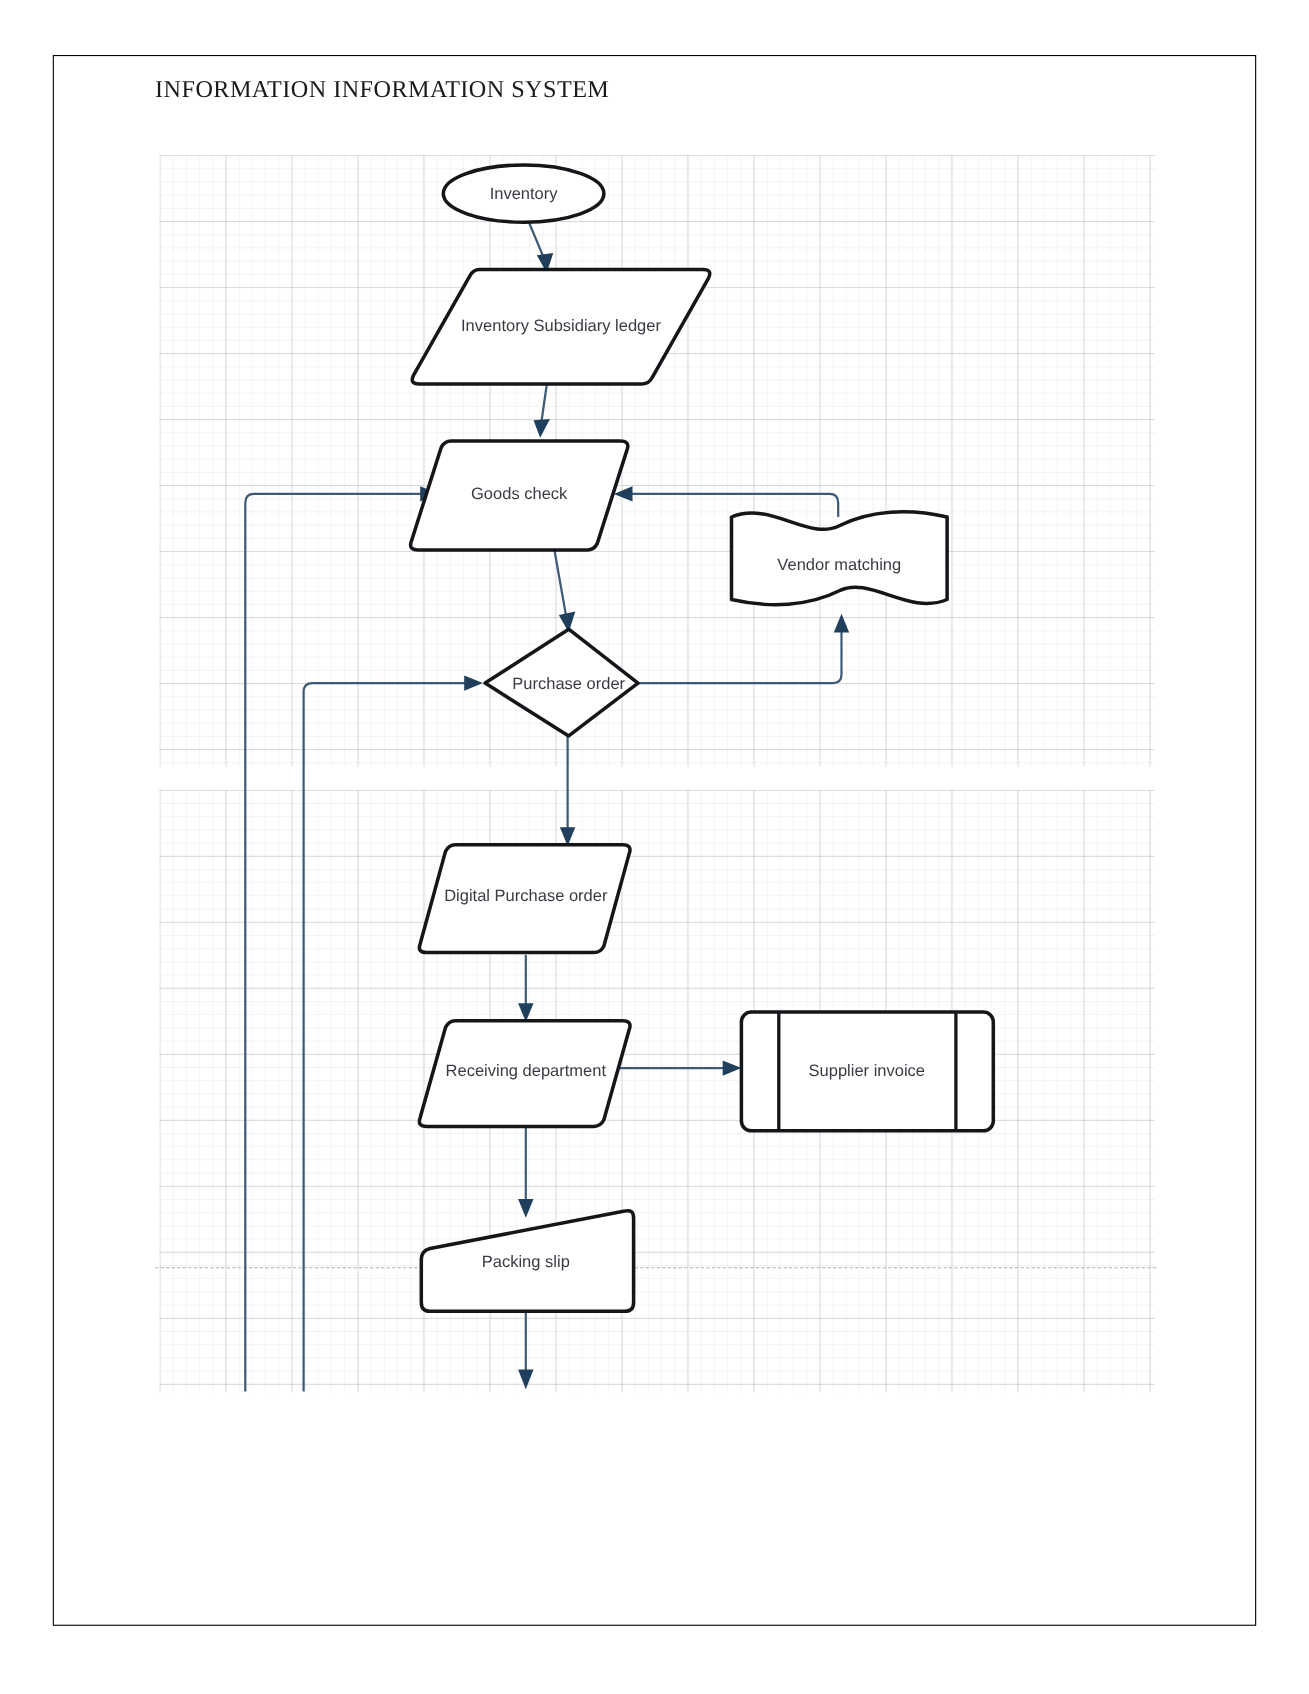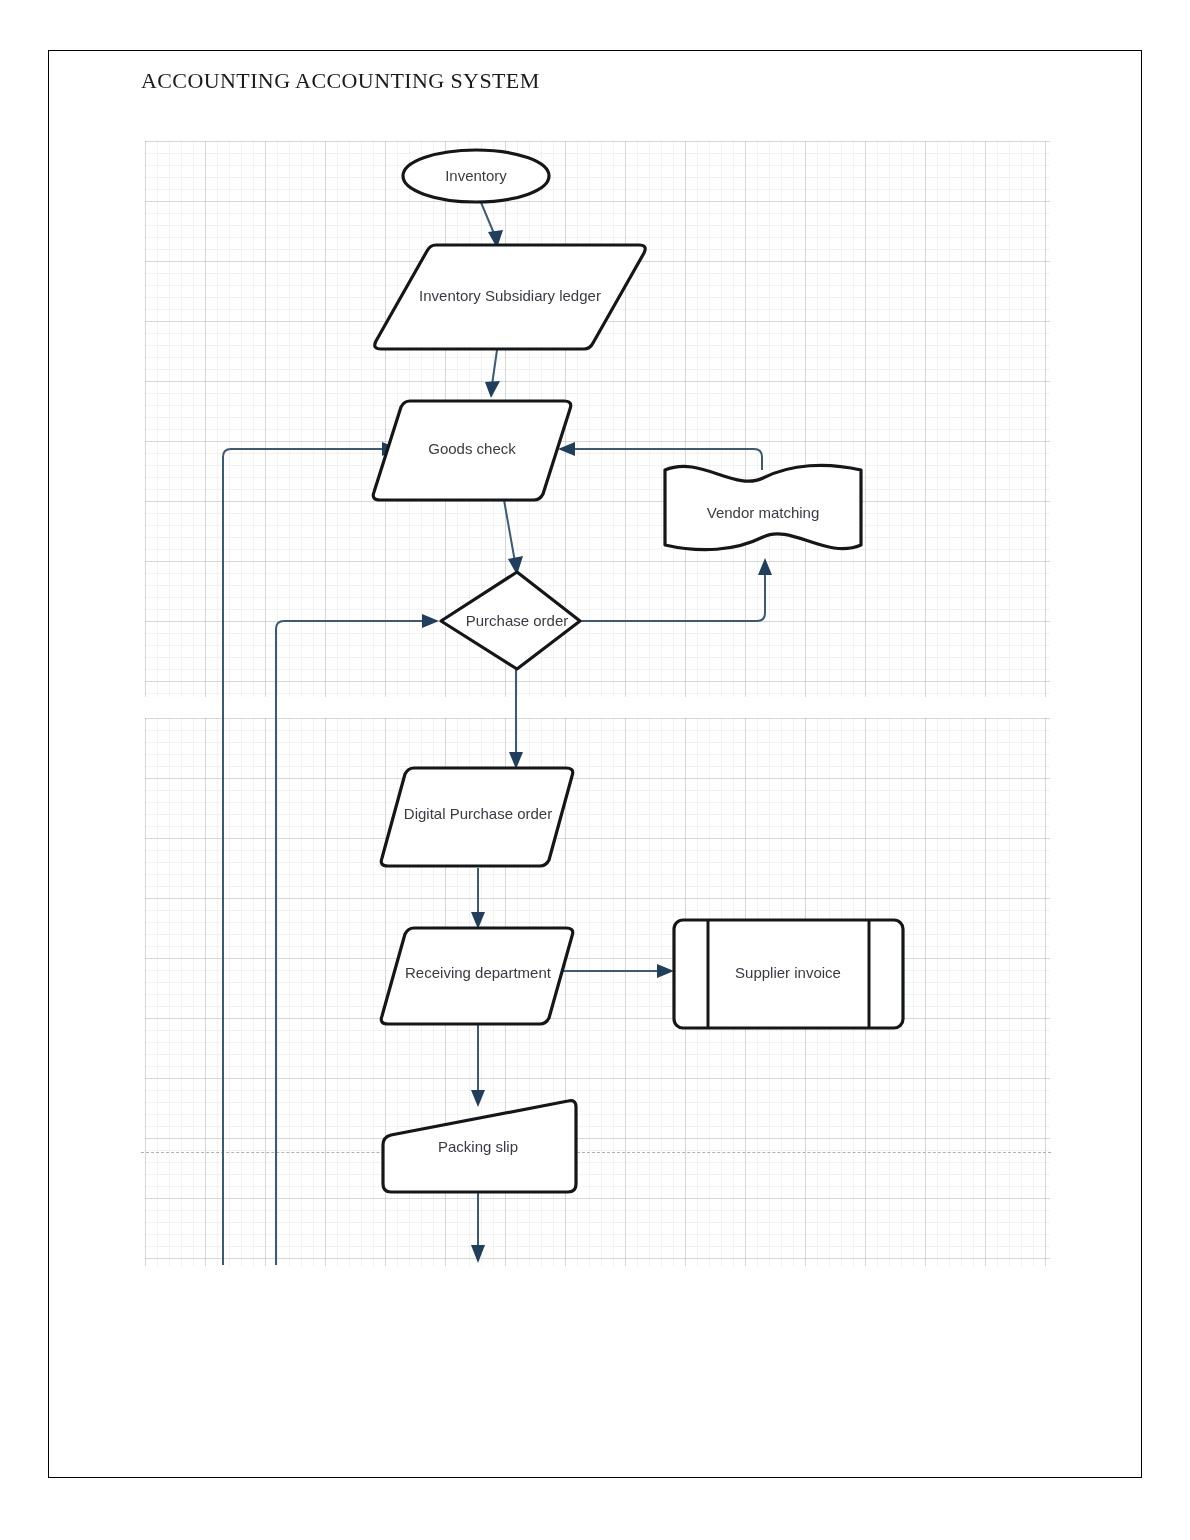--- a/index.html
+++ b/index.html
@@ -98,21 +98,21 @@
     fill: #3a3a44;
     text-anchor: middle;
     dominant-baseline: middle;
   }
 </style>
 </head>
 <body>
 
 <div id="page-border"></div>
 
-<div id="doc-title">ACCOUNTING ACCOUNTING SYSTEM</div>
+<div id="doc-title">INFORMATION INFORMATION SYSTEM</div>
 
 <div class="grid-panel" id="grid-top"></div>
 <div class="grid-panel" id="grid-bottom"></div>
 <div id="page-break-line"></div>
 
 <svg id="diagram-svg" viewBox="0 0 1190 1540" xmlns="http://www.w3.org/2000/svg">
 
   <g>
     <path class="connector" d="M 480 200 L 495 236"></path>
     <path class="arrowhead" d="M 497 248 L 488 232 L 503 230 Z"></path>

